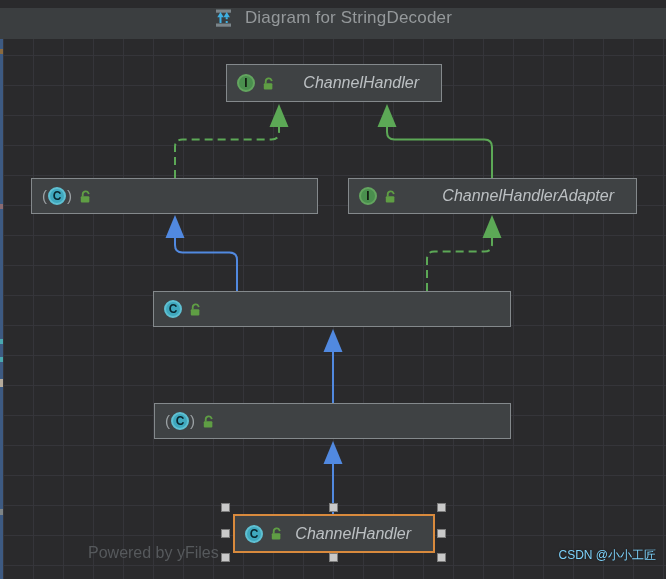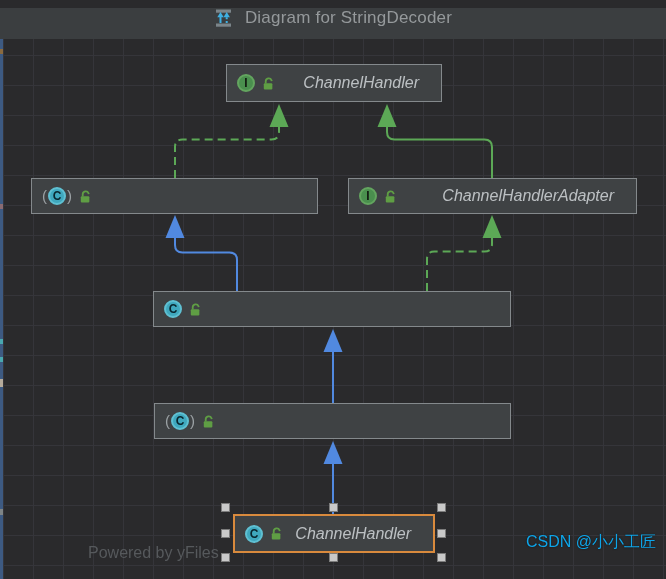--- a/index.html
+++ b/index.html
@@ -53,21 +53,21 @@
   .paren{color:#9ba1a4;font-size:15px;font-weight:normal;line-height:18px;}
   .paren.l{margin-right:1px;} .paren.r{margin-left:1px;}
   
   .node.selected{border:2px solid #d98a3d;}
   .handle{
     position:absolute;width:9px;height:9px;
     background:#c9c9c9;border:1px solid #7d7d7d;box-sizing:border-box;
   }
   
   .yfiles{position:absolute;left:40px;top:544px;color:#56595c;font-size:16px;margin-left:48px;}
-  .csdn{position:absolute;right:10px;top:532px;color:#0ea5e9;font-size:16px;
+  .csdn{position:absolute;right:10px;top:547px;color:#7dd3fc;font-size:12px;
         text-shadow:0 0 2px rgba(0,0,0,.6);}
 </style>
 </head>
 <body>
 
 <div class="titlebar">
   <svg width="22" height="21" viewBox="0 0 22 21">
     <rect x="2" y="1.5" width="15" height="3.2" fill="#7b858a"></rect>
     <rect x="2" y="15.5" width="15" height="3.2" fill="#7b858a"></rect>
     <line x1="6.5" y1="15" x2="6.5" y2="8" stroke="#3fb1e4" stroke-width="2"></line>

